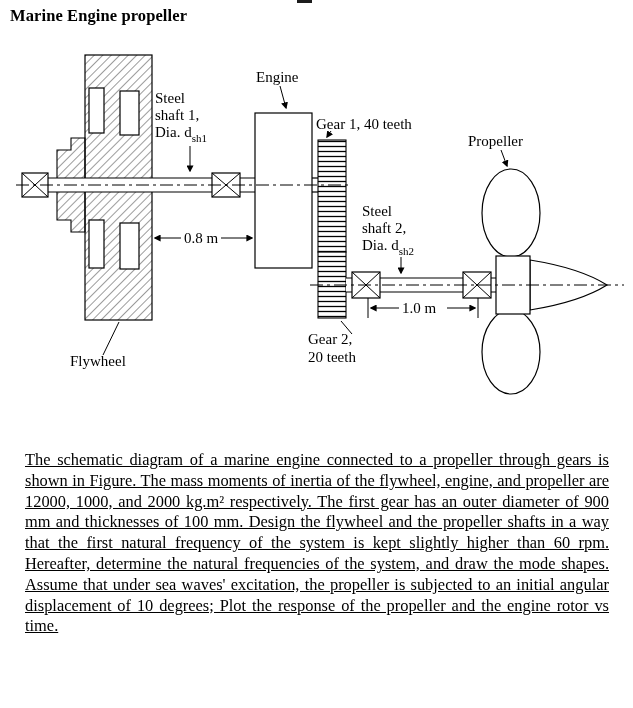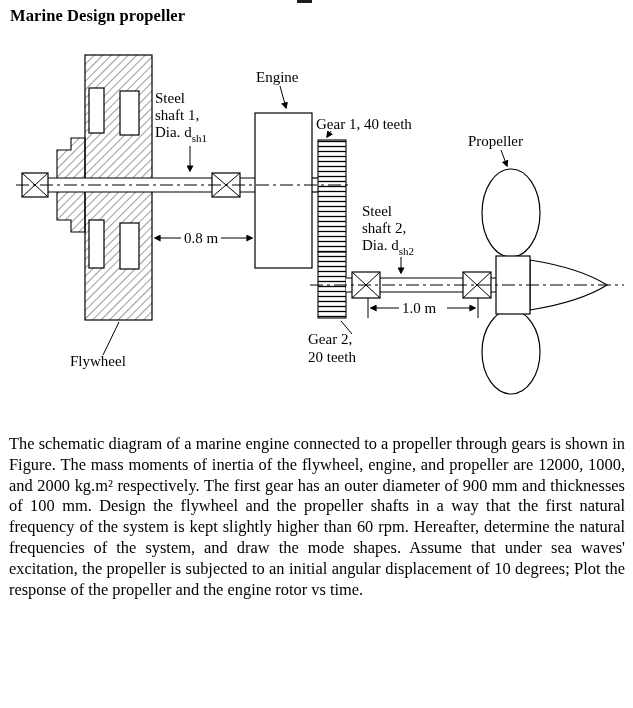--- a/index.html
+++ b/index.html
@@ -8,31 +8,31 @@
   .crop-mark { position:absolute; left:297px; top:0; width:15px; height:3px; background:#1c1c1c; }
   .title { position:absolute; left:10px; top:6px; font-size:16.5px; font-weight:bold; letter-spacing:0.1px; }
   svg.diagram { position:absolute; left:0; top:30px; }
   .lbl { font-family:"Liberation Serif", serif; font-size:15px; fill:#000; }
   .sub { font-size:11px; }
   .ol  { fill:#ffffff; stroke:#000; stroke-width:1.2; }
   .ln  { stroke:#000; stroke-width:1.2; fill:none; }
   .thin{ stroke:#000; stroke-width:1; fill:none; }
   .cl  { stroke:#000; stroke-width:1; fill:none; stroke-dasharray:13 4 3 4; }
   .text-block { position:absolute; left:9px; top:434px; width:616px; font-size:16.4px; line-height:20.8px; text-align:justify; }
-  .text-block p { margin:0; }
+  .text-block p { margin:16px;text-decoration:underline; }
   .text-block p.hint { margin-top:15px; }
   .u { text-decoration:underline; }
 </style>
 </head>
 <body>
 
 <div class="page">
 
   <div class="crop-mark"></div>
-  <div class="title">Marine Design propeller</div>
+  <div class="title">Marine Engine propeller</div>
 
   <svg class="diagram" width="633" height="392" viewBox="0 0 633 392">
     <defs>
       <pattern id="hatch" width="6" height="6" patternUnits="userSpaceOnUse" patternTransform="rotate(45)">
         <line x1="0" y1="0" x2="0" y2="6" stroke="#3a3a3a" stroke-width="1"></line>
       </pattern>
       <pattern id="teeth" width="28" height="5" patternUnits="userSpaceOnUse">
         <rect width="28" height="5" fill="#ffffff"></rect>
         <line x1="0" y1="1.5" x2="28" y2="1.5" stroke="#000" stroke-width="1.3"></line>
       </pattern>

